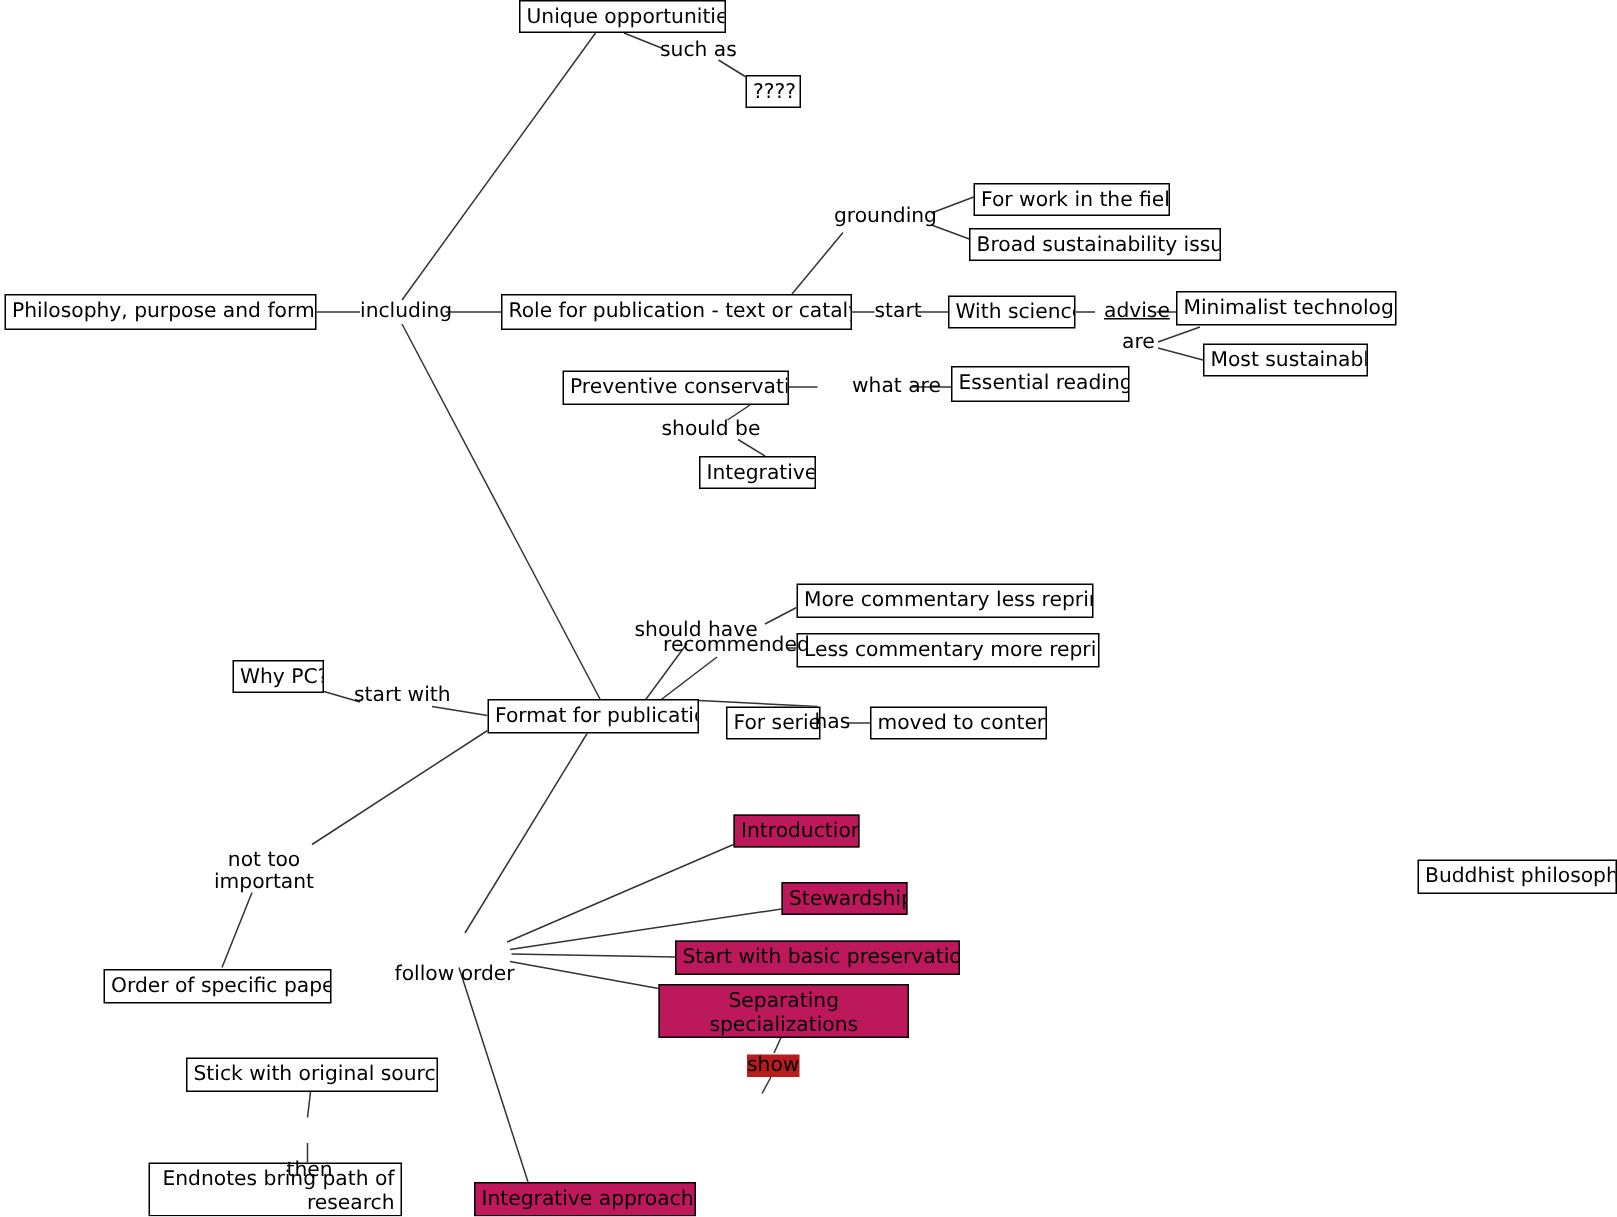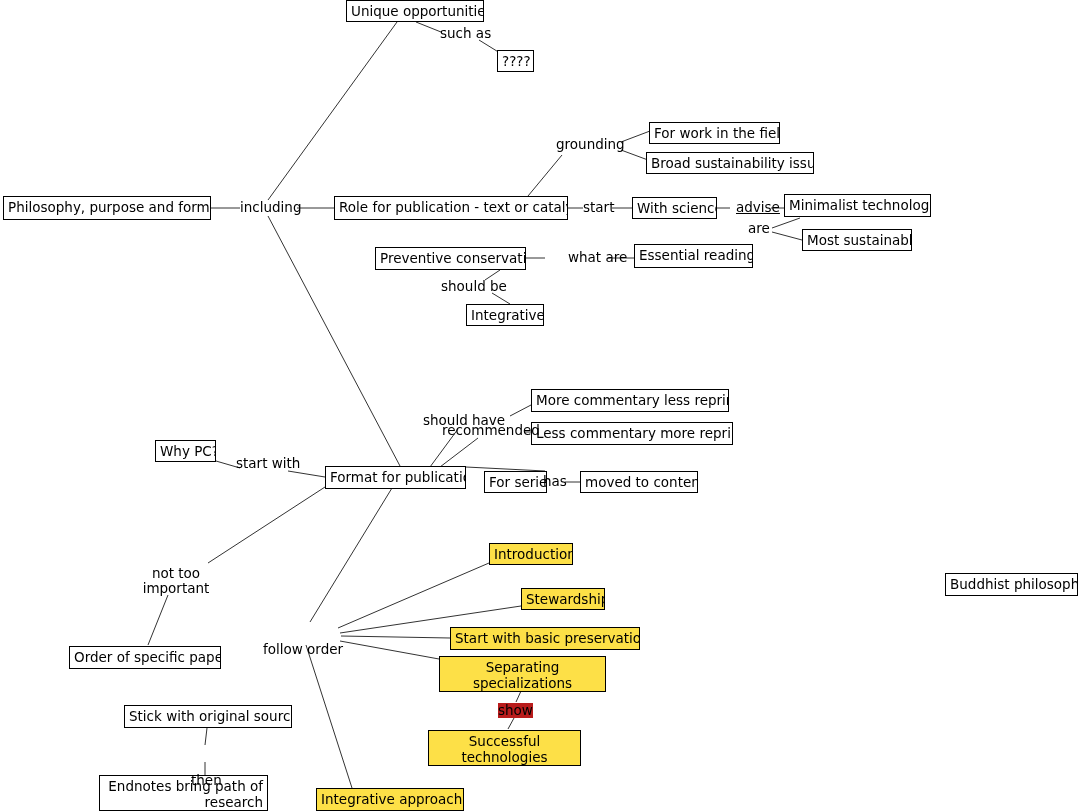--- a/index.html
+++ b/index.html
@@ -27,21 +27,21 @@
     border:1px solid #000000;
     background:#ffffff;
     color:#000000;
     font-size:13.5px;
     line-height:15px;
     padding:3px 4px 3px 4px;
     white-space:nowrap;
     overflow:hidden;
     text-align:center;
   }
-  .node.yellow{ background:#fde047; }
+  .node.yellow{ background:#be185d; }
   .node.two-line{ white-space:normal; line-height:16px; }
   .label{
     position:absolute;
     font-size:13.5px;
     line-height:15px;
     color:#000000;
     background:transparent;
     white-space:nowrap;
     padding:0;
     text-align:center;
@@ -161,24 +161,20 @@
 
   <div class="node yellow" style="left:521px;top:588px;width:84px;height:22px;">Stewardship</div>
 
   <div class="node yellow" style="left:450px;top:627px;width:190px;height:23px;">Start with basic preservation</div>
 
   <div class="node yellow two-line" style="left:439px;top:656px;width:167px;height:36px;padding-top:2px;">
     <span>Separating specializations</span><br>
     <span>and fragemntation</span>
   </div>
 
-  <div class="node yellow two-line" style="left:428px;top:730px;width:153px;height:36px;padding-top:2px;">
-    <span>Successful technologies</span><br>
-    <span>have been lost</span>
-  </div>
 
   <div class="node" style="left:124px;top:705px;width:168px;height:23px;">Stick with original sources</div>
 
   <div class="node two-line" style="left:99px;top:775px;width:169px;height:36px;padding-top:2px;text-align:right;">
     <span>Endnotes bring path of research</span><br>
     <span>up to date very concisely</span>
   </div>
 
   <div class="node yellow" style="left:316px;top:788px;width:148px;height:23px;">Integrative approaches</div>
 

